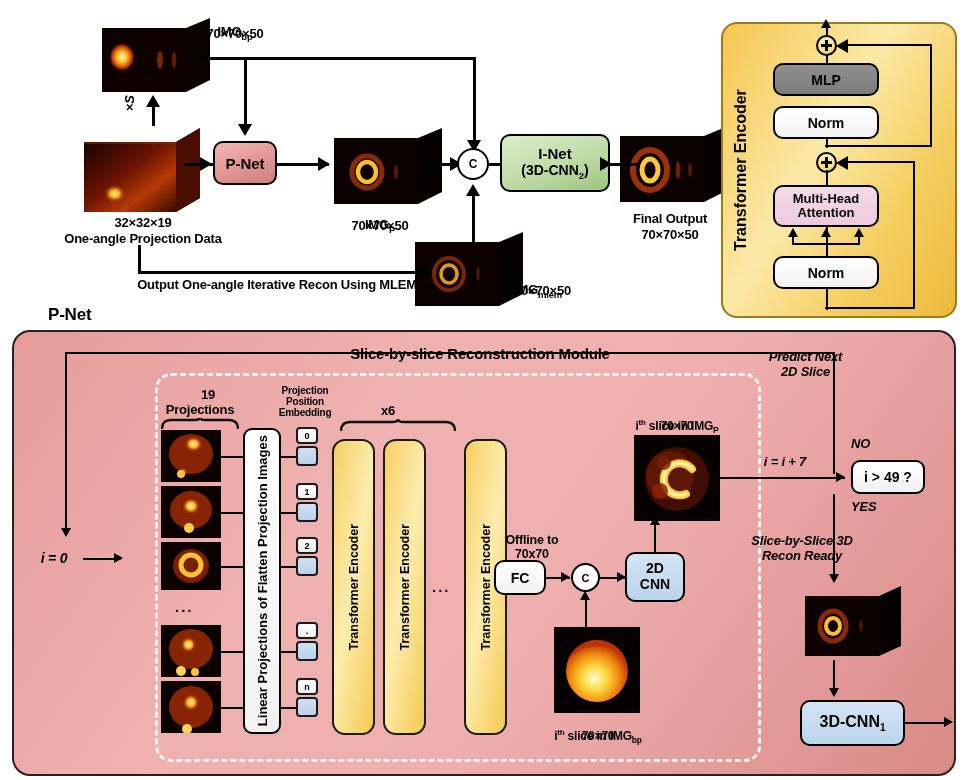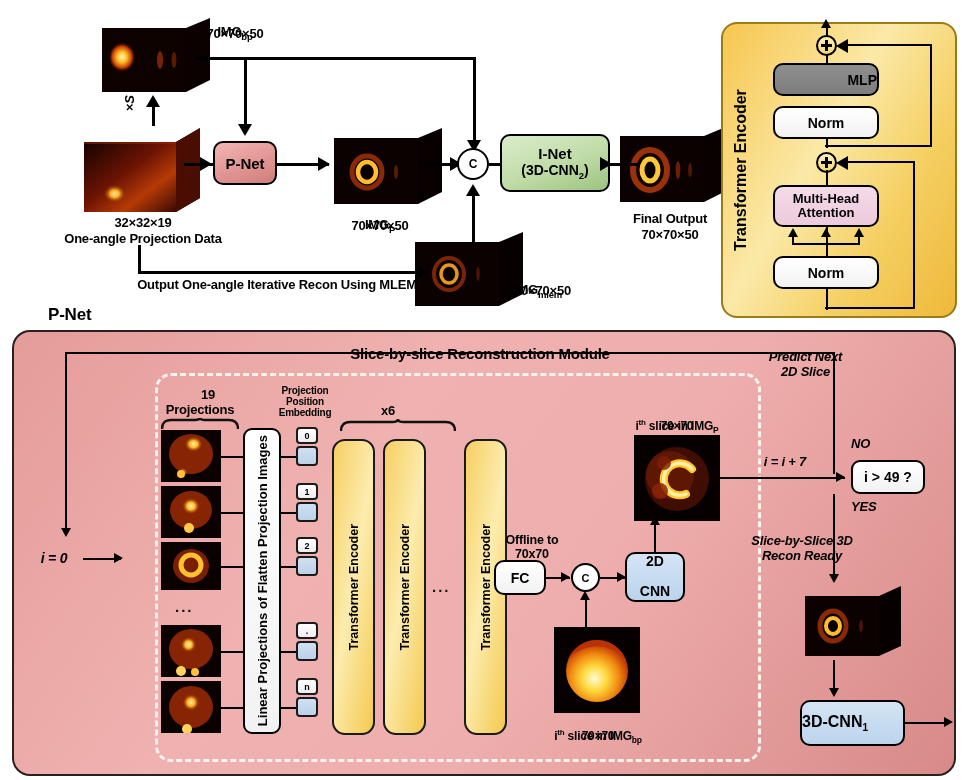--- a/index.html
+++ b/index.html
@@ -13,22 +13,22 @@
   .vol{position:absolute;}
   .vol svg{display:block;}
 
   
   .box{position:absolute;border:2.5px solid #000;border-radius:10px;
        display:flex;align-items:center;justify-content:center;text-align:center;
        font-weight:bold;box-sizing:border-box;}
   .pnetbox{background:linear-gradient(160deg,#f2b6b4 0%,#e59b98 45%,#cf7e7c 100%);}
   .inetbox{background:linear-gradient(160deg,#dbeccb 0%,#bfdba6 55%,#9cc47f 100%);}
   .whitebox{background:linear-gradient(180deg,#ffffff 0%,#f2f2f2 100%);}
-  .bluebox{background:linear-gradient(180deg,#d4e4f5 0%,#bcd4ec 100%);justify-content:space-between;}
-  .mlpbox{background:linear-gradient(180deg,#8f8f8f 0%,#7d7d7d 100%);color:#000;justify-content:flex-end;}
+  .bluebox{background:linear-gradient(180deg,#d4e4f5 0%,#bcd4ec 100%);}
+  .mlpbox{background:linear-gradient(180deg,#8f8f8f 0%,#7d7d7d 100%);color:#000;}
   .attbox{background:linear-gradient(180deg,#f4dbe8 0%,#edc9dd 100%);}
   .yellowenc{background:linear-gradient(100deg,#f7cf63 0%,#fcecae 48%,#f4c94f 100%);
              border:2px solid #1a1a1a;border-radius:13px;}
 
   
   .circ{position:absolute;border:2.5px solid #000;border-radius:50%;background:#fff;
         display:flex;align-items:center;justify-content:center;font-weight:bold;
         box-sizing:border-box;}
   .plus{position:absolute;border:2.5px solid #000;border-radius:50%;
         background:linear-gradient(180deg,#fdefc0,#f6d675);box-sizing:border-box;}

